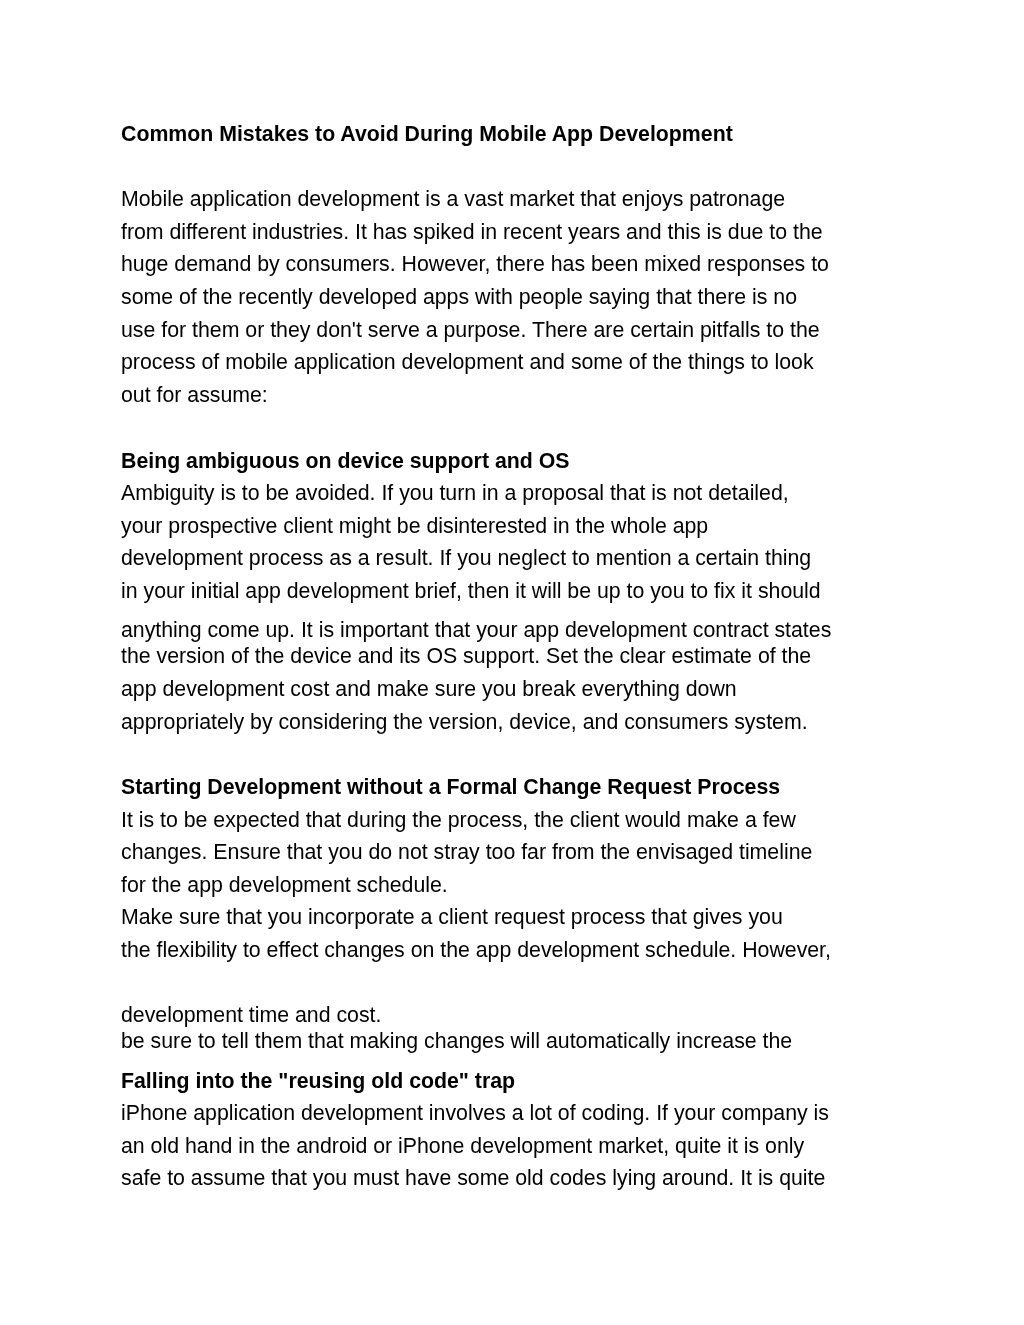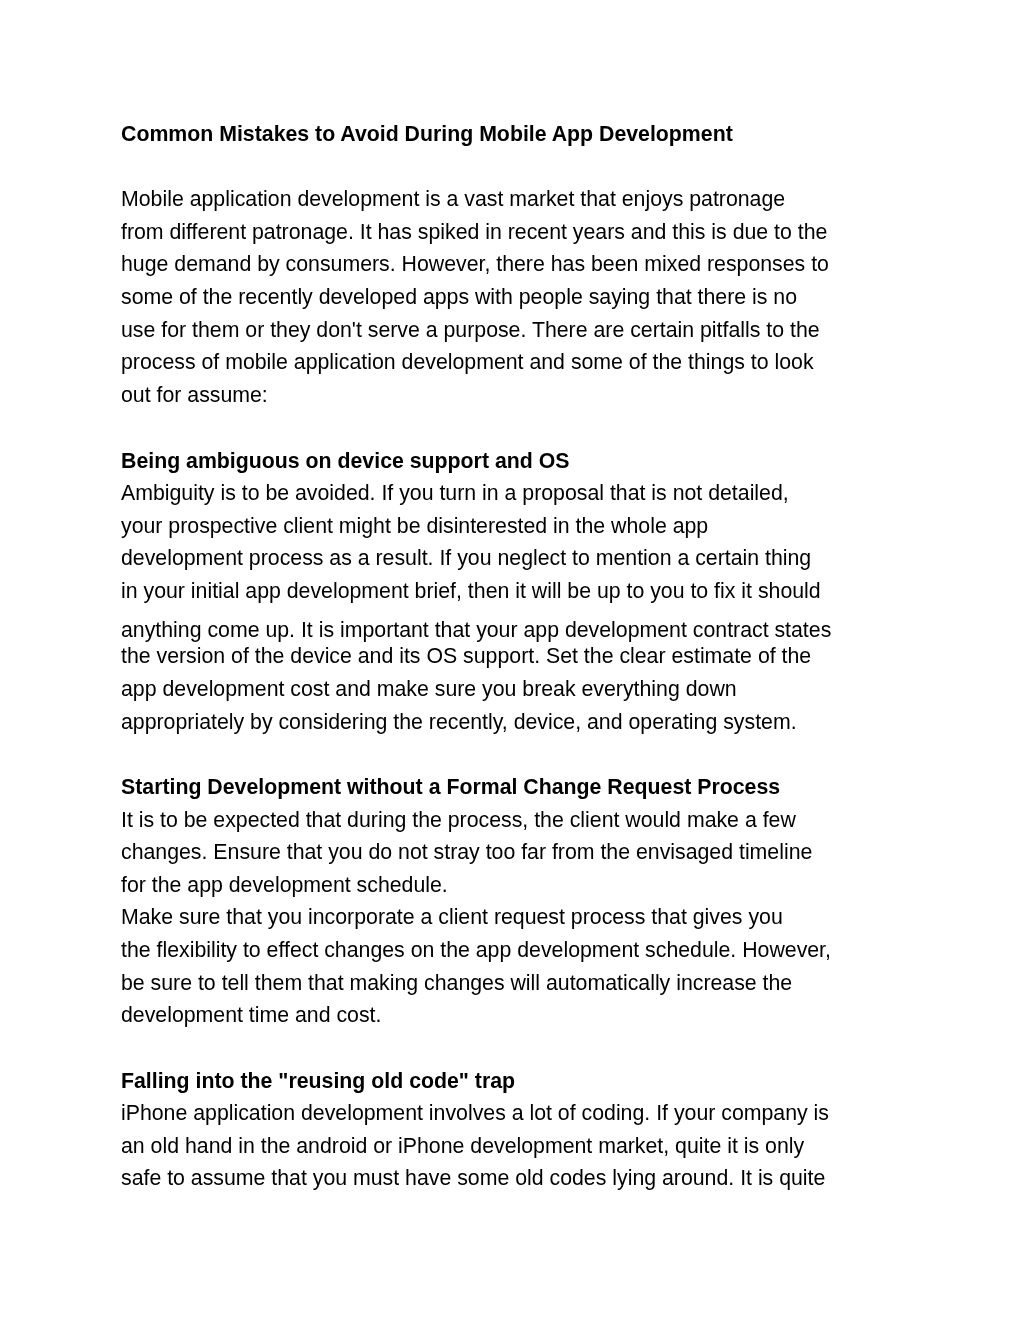--- a/index.html
+++ b/index.html
@@ -14,48 +14,48 @@
   .b { font-weight: bold; }
 </style>
 </head>
 <body>
 
 <div class="page">
   <div class="ln b" style="top:121px">Common Mistakes to Avoid During Mobile App Development</div>
 
   <div>
     <div class="ln" style="top:186px">Mobile application development is a vast market that enjoys patronage</div>
-    <div class="ln" style="top:219px">from different patronage. It has spiked in recent years and this is due to the</div>
+    <div class="ln" style="top:219px">from different industries. It has spiked in recent years and this is due to the</div>
     <div class="ln" style="top:251px">huge demand by consumers. However, there has been mixed responses to</div>
     <div class="ln" style="top:284px">some of the recently developed apps with people saying that there is no</div>
     <div class="ln" style="top:317px">use for them or they don't serve a purpose. There are certain pitfalls to the</div>
     <div class="ln" style="top:349px">process of mobile application development and some of the things to look</div>
     <div class="ln" style="top:382px">out for assume:</div>
   </div>
 
   <div>
     <div class="ln b" style="top:448px">Being ambiguous on device support and OS</div>
     <div class="ln" style="top:480px">Ambiguity is to be avoided. If you turn in a proposal that is not detailed,</div>
     <div class="ln" style="top:513px">your prospective client might be disinterested in the whole app</div>
     <div class="ln" style="top:545px">development process as a result. If you neglect to mention a certain thing</div>
     <div class="ln" style="top:578px">in your initial app development brief, then it will be up to you to fix it should</div>
     <div class="ln" style="top:617px">anything come up. It is important that your app development contract states</div>
     <div class="ln" style="top:643px">the version of the device and its OS support. Set the clear estimate of the</div>
     <div class="ln" style="top:676px">app development cost and make sure you break everything down</div>
-    <div class="ln" style="top:709px">appropriately by considering the recently, device, and operating system.</div>
+    <div class="ln" style="top:709px">appropriately by considering the version, device, and consumers system.</div>
   </div>
 
   <div>
     <div class="ln b" style="top:774px">Starting Development without a Formal Change Request Process</div>
     <div class="ln" style="top:807px">It is to be expected that during the process, the client would make a few</div>
     <div class="ln" style="top:839px">changes. Ensure that you do not stray too far from the envisaged timeline</div>
     <div class="ln" style="top:872px">for the app development schedule.</div>
     <div class="ln" style="top:904px">Make sure that you incorporate a client request process that gives you</div>
     <div class="ln" style="top:937px">the flexibility to effect changes on the app development schedule. However,</div>
-    <div class="ln" style="top:970px">be sure to tell them that making changes will automatically increase the</div>
+    <div class="ln" style="top:1028px">be sure to tell them that making changes will automatically increase the</div>
     <div class="ln" style="top:1002px">development time and cost.</div>
   </div>
 
   <div>
     <div class="ln b" style="top:1068px">Falling into the "reusing old code" trap</div>
     <div class="ln" style="top:1100px">iPhone application development involves a lot of coding. If your company is</div>
     <div class="ln" style="top:1133px">an old hand in the android or iPhone development market, quite it is only</div>
     <div class="ln" style="top:1165px">safe to assume that you must have some old codes lying around. It is quite</div>
   </div>
 </div>

